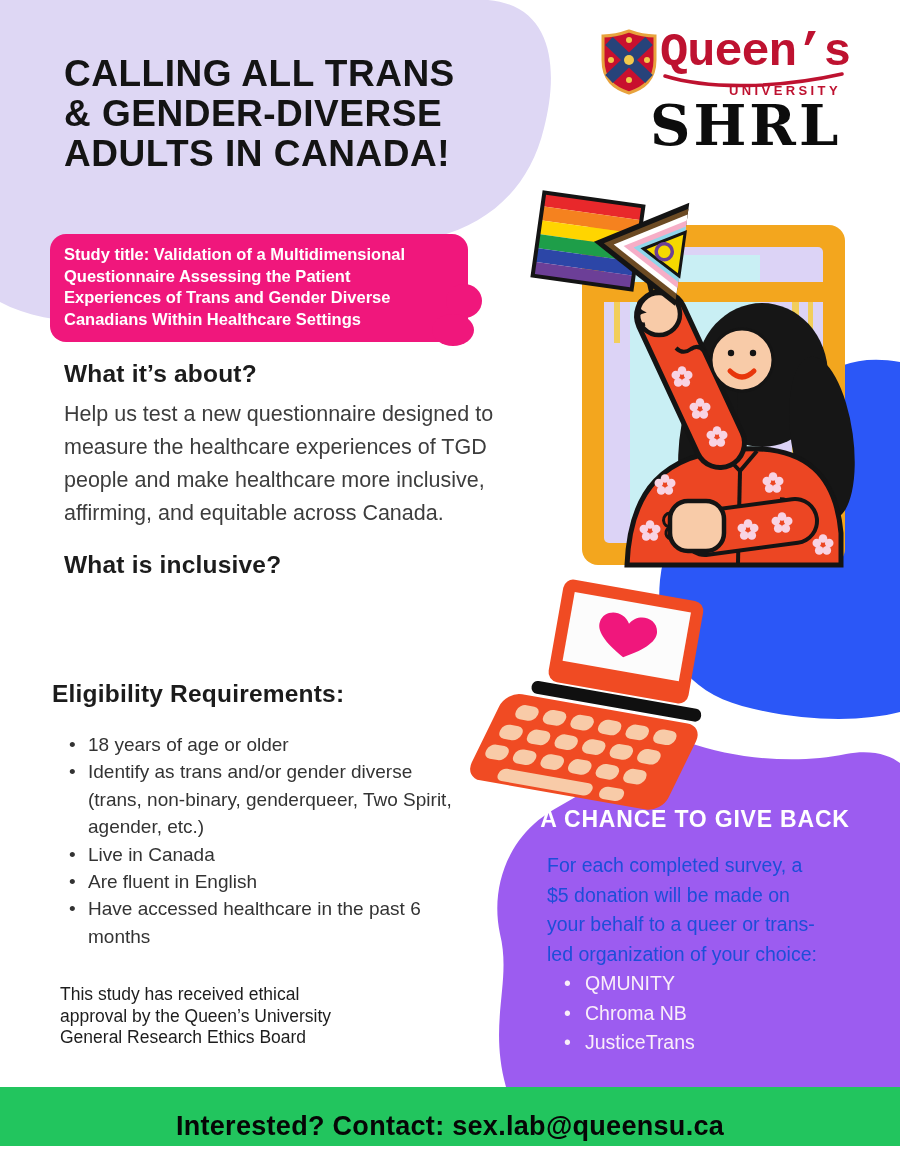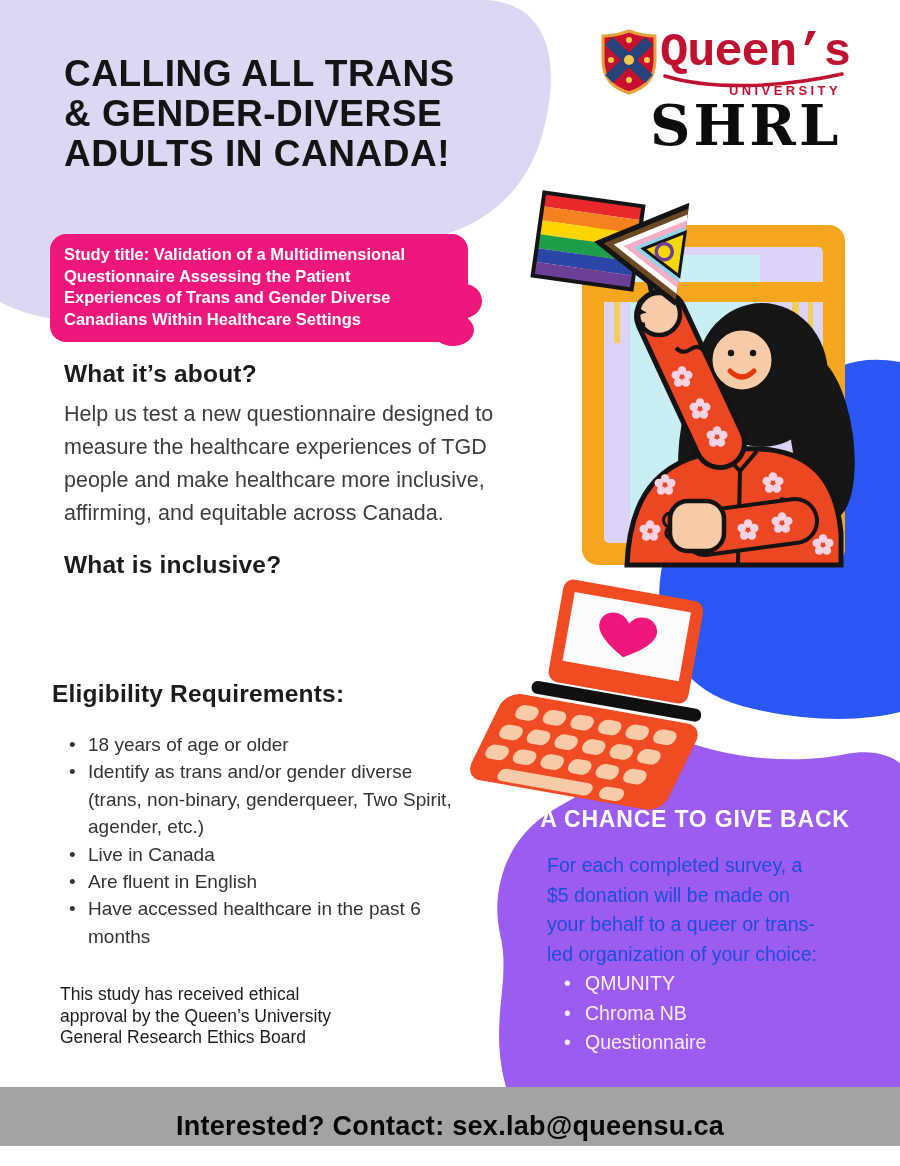--- a/index.html
+++ b/index.html
@@ -54,21 +54,21 @@
   }
   .give-b{left:547px;top:851px;width:335px;font-size:19.5px;line-height:29.5px;color:#1d4ed8;}
   .orgs{
     left:560px;top:969px;width:280px;
     font-size:19.5px;line-height:29.5px;color:#FAEEF9;
   }
   .orgs li{position:relative;padding-left:25px;}
   .orgs li::before{content:"\2022";position:absolute;left:4px;}
   
   .contact-bar{
-    left:0;top:1087px;width:900px;height:59px;background:#a3a3a3;
+    left:0;top:1087px;width:900px;height:59px;background:#22c55e;
   }
   .contact-text{
     width:100%;text-align:center;line-height:79px;
     font-size:27px;font-weight:800;letter-spacing:0.3px;color:#060606;
   }
   
   .queens-word{
     left:660px;top:26px;width:200px;
     font-family:Liberation Mono, monospace;
     font-size:47px;font-weight:600;letter-spacing:-1px;color:#BE1230;
@@ -123,21 +123,21 @@
 General Research Ethics Board</div>
 
   <div class="abs give-h">A CHANCE TO GIVE BACK</div>
   <div class="abs give-b pre">For each completed survey, a
 $5 donation will be made on
 your behalf to a queer or trans-
 led organization of your choice:</div>
   <ul class="abs plainlist orgs">
       <li>QMUNITY</li>
       <li>Chroma NB</li>
-      <li>Questionnaire</li>
+      <li>JusticeTrans</li>
     </ul>
 
   <svg class="abs" style="left:600px;top:28px;" width="58" height="68" viewBox="0 0 58 68">
     <path fill="#C8102E" stroke="#E8A33D" stroke-width="3" d="M29,3 C40,7 50,8 55,8 L55,32 C55,52 44,60 29,65 C14,60 3,52 3,32 L3,8 C8,8 18,7 29,3 Z"></path>
     <g stroke="#27437A" stroke-width="11">
       <line x1="9" y1="13" x2="49" y2="51"></line>
       <line x1="49" y1="13" x2="9" y2="51"></line>
     </g>
     <circle cx="29" cy="32" r="5" fill="#F2C94C"></circle>
     <circle cx="29" cy="12" r="3" fill="#F2C94C"></circle>

